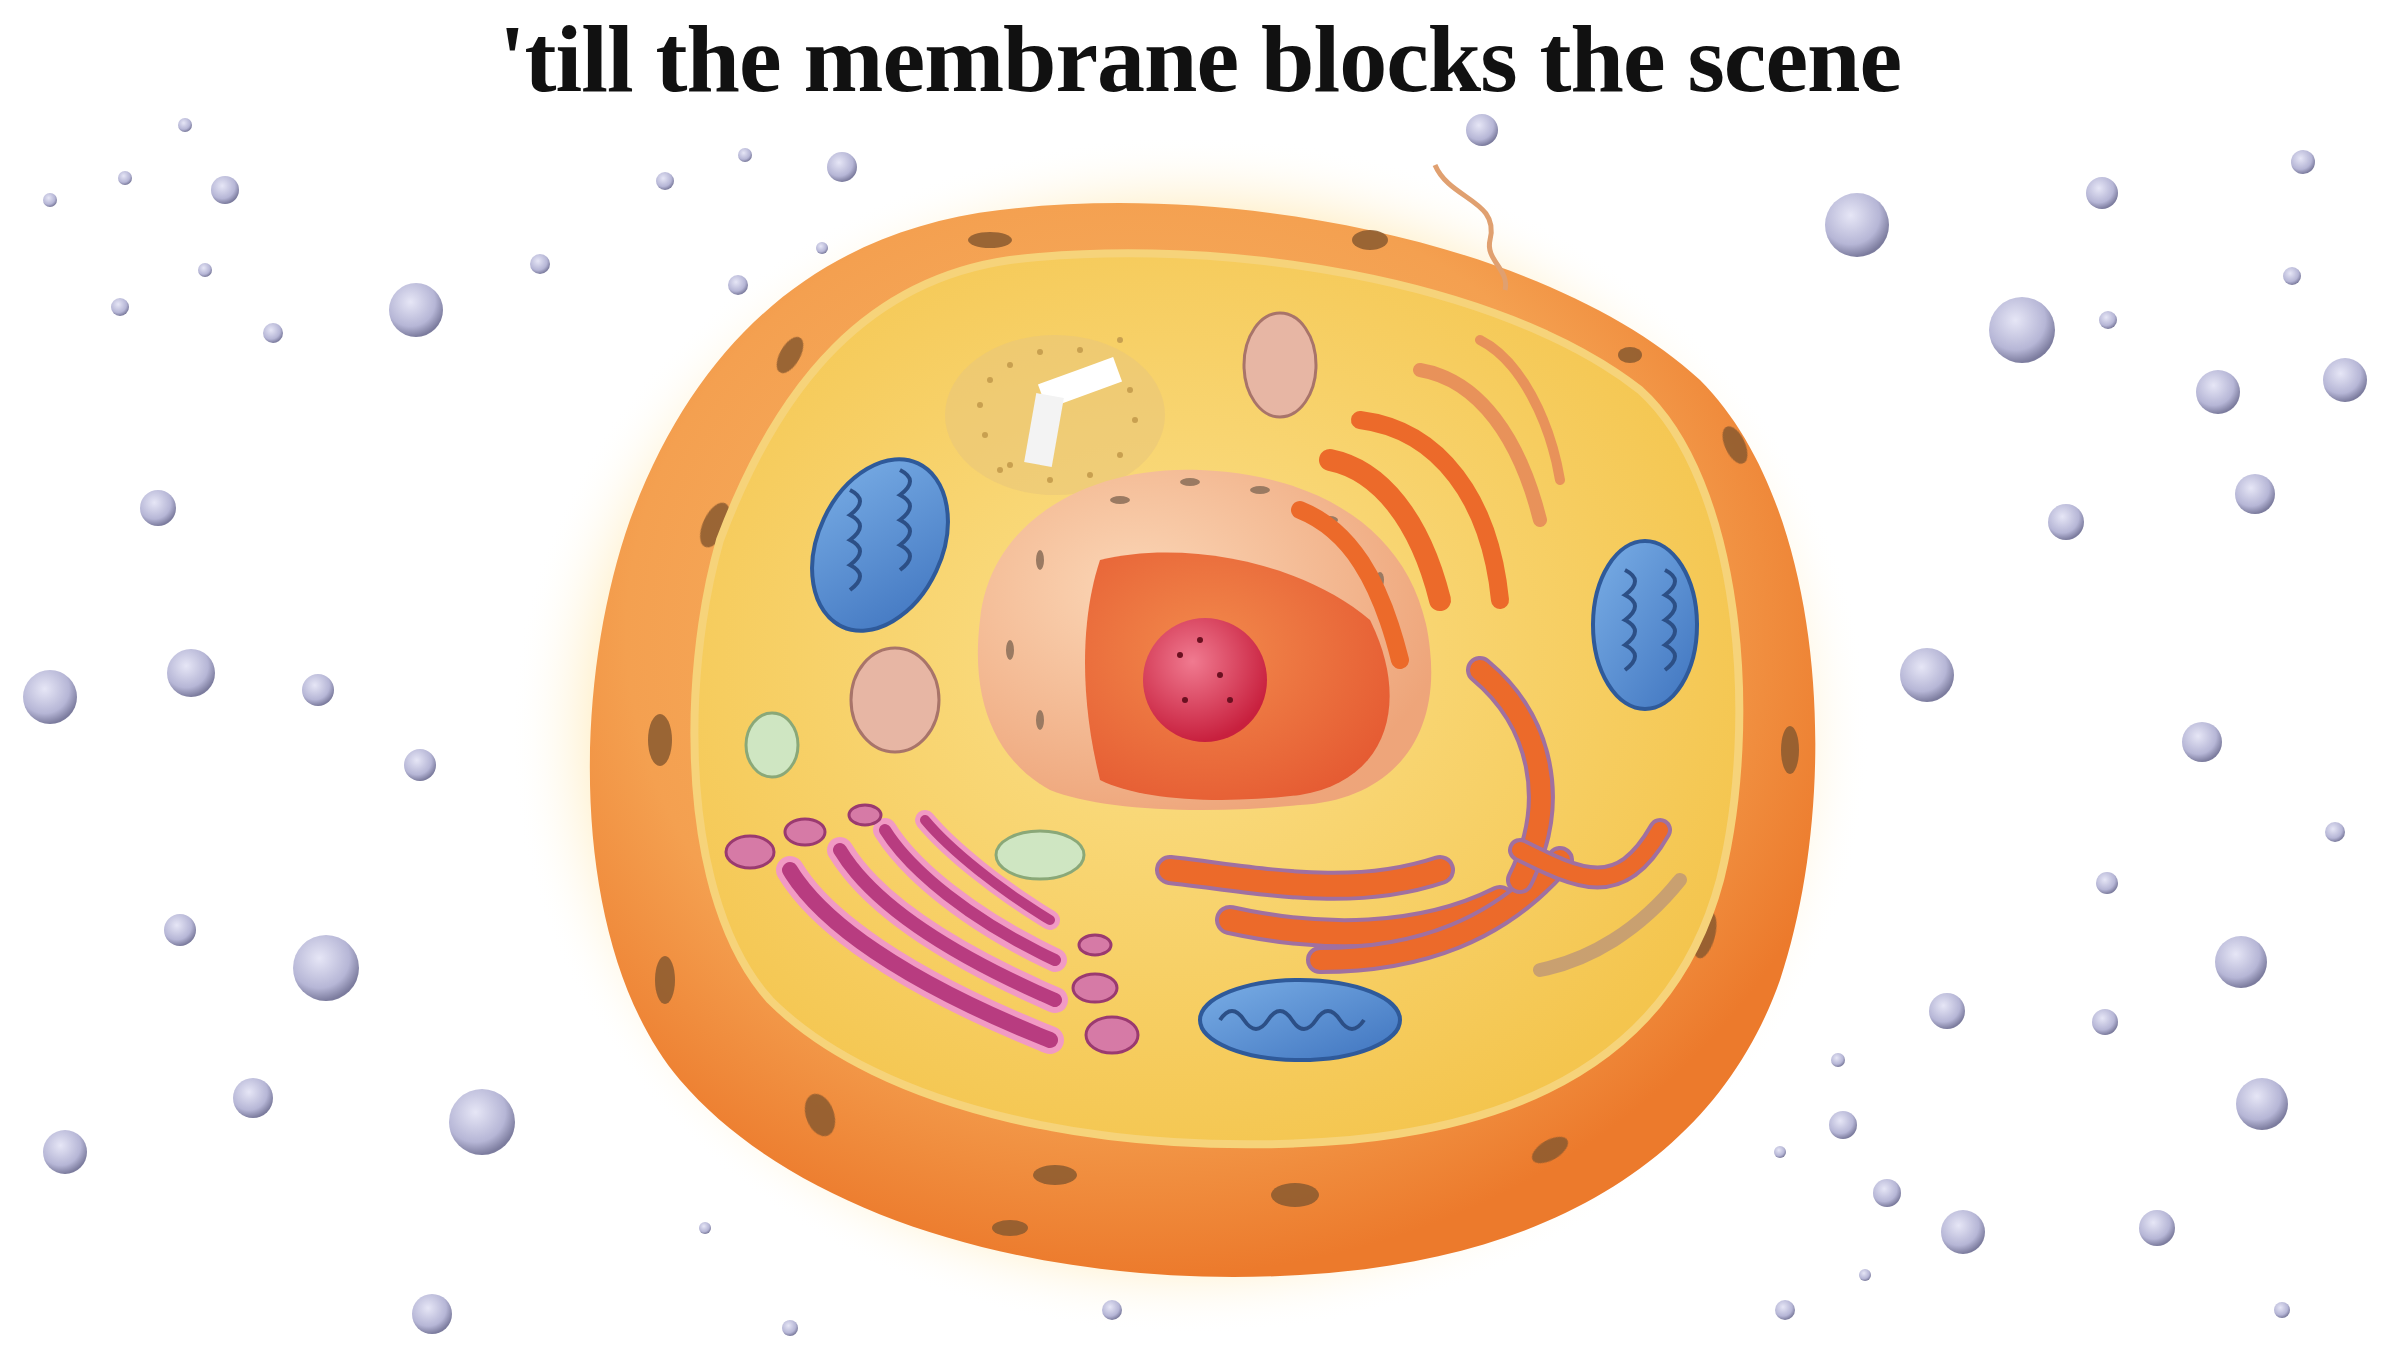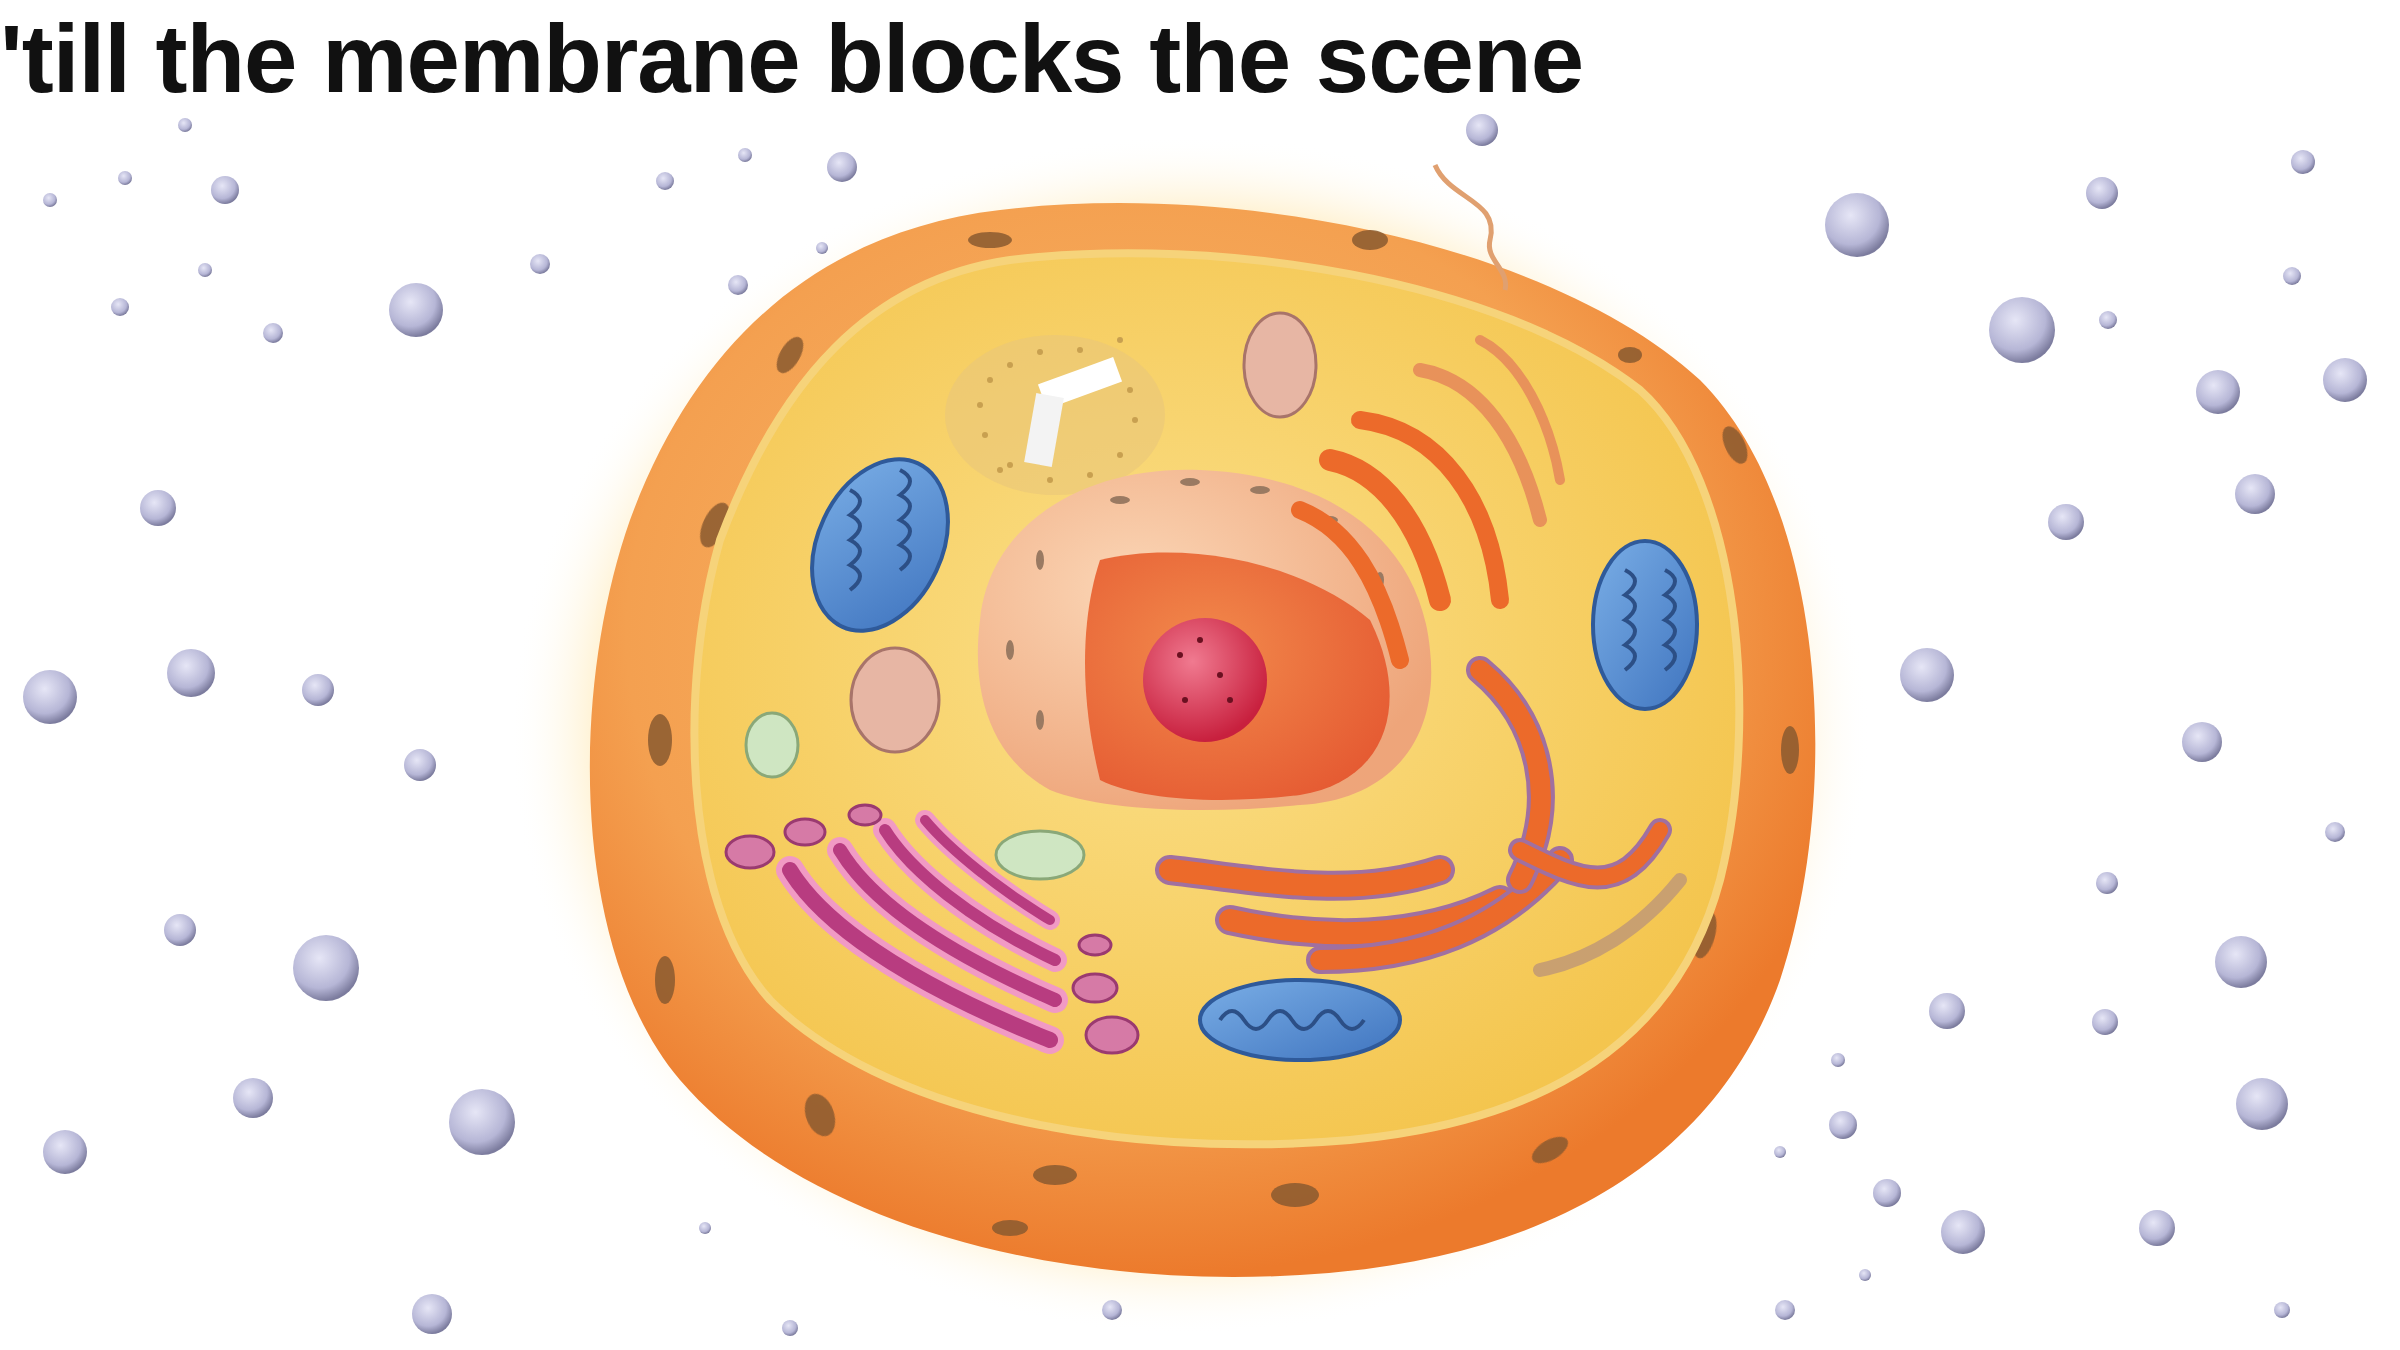--- a/index.html
+++ b/index.html
@@ -1,19 +1,19 @@
 <!DOCTYPE html>
 <html><head>
 <meta charset="utf-8">
 <style>
   html, body { margin: 0; padding: 0; background: #ffffff; }
   body { width: 2400px; height: 1350px; position: relative; overflow: hidden; }
   .caption {
-    position: absolute; left: 0; top: 4px; width: 2400px; 
-    font-family: Liberation Sans, sans-serif; font-weight: bold; font-size: 96px;
+    position: absolute; left: 0; top: 4px; width: 2400px; text-align: center;
+    font-family: Liberation Serif, serif; font-weight: bold; font-size: 96px;
     color: #111111; letter-spacing: -1px; line-height: 110px;
   }
   .scene { position: absolute; left: 0; top: 0; width: 2400px; height: 1350px; }
   svg { display: block; }
 </style>
 </head>
 <body>
 
 <div class="scene">
 <svg width="2400" height="1350" viewBox="0 0 2400 1350" xmlns="http://www.w3.org/2000/svg">

